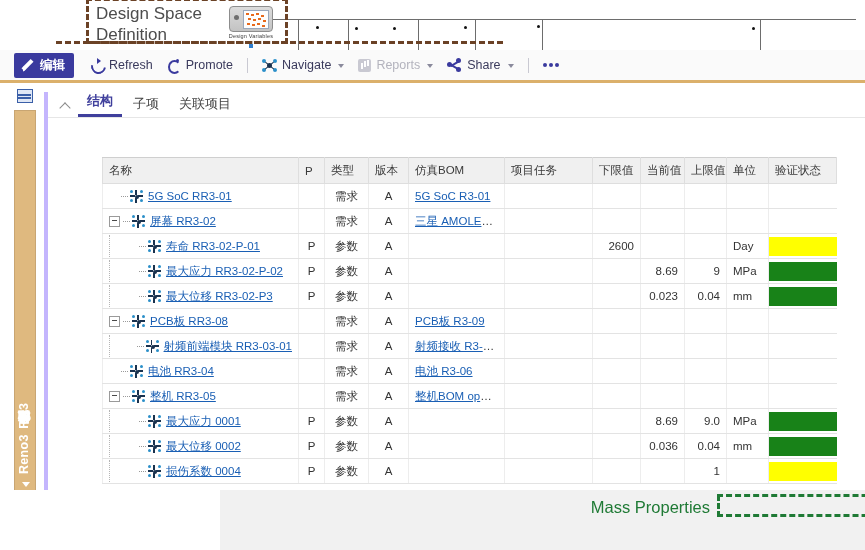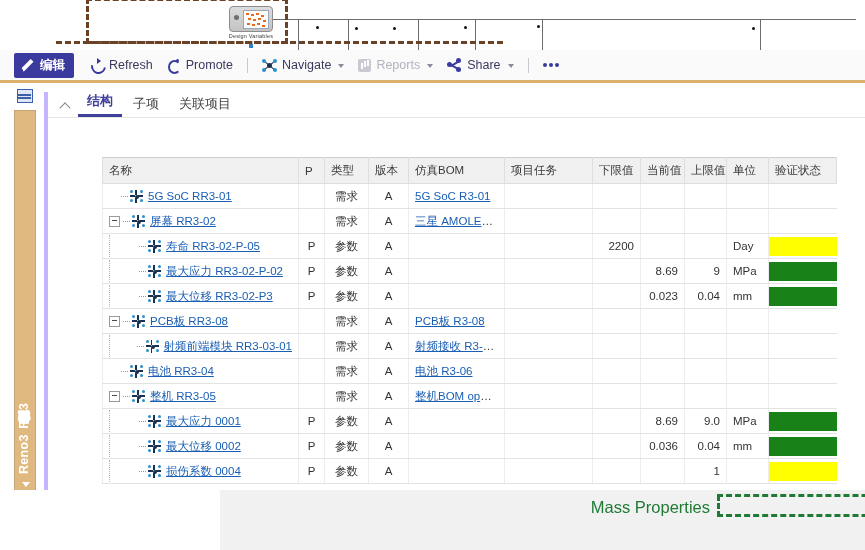--- a/index.html
+++ b/index.html
@@ -669,20 +669,24 @@
 
   <div class="node-dot" style="left:316px; top:26px;"></div>
   <div class="node-dot" style="left:355px; top:27px;"></div>
   <div class="node-dot" style="left:393px; top:27px;"></div>
   <div class="node-dot" style="left:464px; top:26px;"></div>
   <div class="node-dot" style="left:537px; top:25px;"></div>
   <div class="node-dot" style="left:752px; top:27px;"></div>
 
   <div class="dsd-box"></div>
   <div class="dsd-hline"></div>
+  <div class="dsd-label">
+    <div>Design Space</div>
+    <div>Definition</div>
+  </div>
 
   <div class="dv-icon">
     <span class="knob"></span>
     <span class="screen">
       <i style="left:2px;top:2px"></i>
         <i style="left:7px;top:3px"></i>
         <i style="left:12px;top:2px"></i>
       <i style="left:17px;top:4px"></i>
         <i style="left:4px;top:7px"></i>
         <i style="left:9px;top:8px"></i>
@@ -886,29 +890,29 @@
                   <span class="ctr" style="border-radius:50%"></span>
                   <span style="left:0px;top:0px;border-radius:50%"></span>
                   <span style="left:10px;top:0px;border-radius:50%"></span>
                   <span style="left:0px;top:9px;border-radius:50%"></span>
                   <span style="left:10px;top:9px;border-radius:50%"></span>
                   <span class="arm" style="left:5px;top:0px;width:1.6px;height:5px"></span>
                   <span class="arm" style="left:5px;top:8px;width:1.6px;height:5px"></span>
                   <span class="arm" style="left:0px;top:5.6px;width:5px;height:1.6px"></span>
                   <span class="arm" style="left:8px;top:5.6px;width:5px;height:1.6px"></span>
                 </span>
-                <a class="link">寿命 RR3-02-P-05</a>
+                <a class="link">寿命 RR3-02-P-01</a>
               </div>
             </td>
             <td class="center">P</td>
             <td class="center">参数</td>
             <td class="center">A</td>
             <td></td>
             <td></td>
-            <td class="num">2200</td>
+            <td class="num">2600</td>
             <td class="num"></td>
             <td class="num"></td>
             <td class="unit">Day</td>
             <td class="status-cell">
               <span class="status-box st-yellow"></span>
             </td>
           </tr>
           <tr>
             <td class="c-name">
               <div class="nm">
@@ -992,21 +996,21 @@
                   <span class="arm" style="left:5px;top:8px;width:1.6px;height:5px"></span>
                   <span class="arm" style="left:0px;top:5.6px;width:5px;height:1.6px"></span>
                   <span class="arm" style="left:8px;top:5.6px;width:5px;height:1.6px"></span>
                 </span>
                 <a class="link">PCB板 RR3-08</a>
               </div>
             </td>
             <td class="center"></td>
             <td class="center">需求</td>
             <td class="center">A</td>
-            <td><a class="link">PCB板 R3-08</a></td>
+            <td><a class="link">PCB板 R3-09</a></td>
             <td></td>
             <td class="num"></td>
             <td class="num"></td>
             <td class="num"></td>
             <td class="unit"></td>
             <td class="status-cell">
               <span class="status-box st-none"></span>
             </td>
           </tr>
           <tr>

